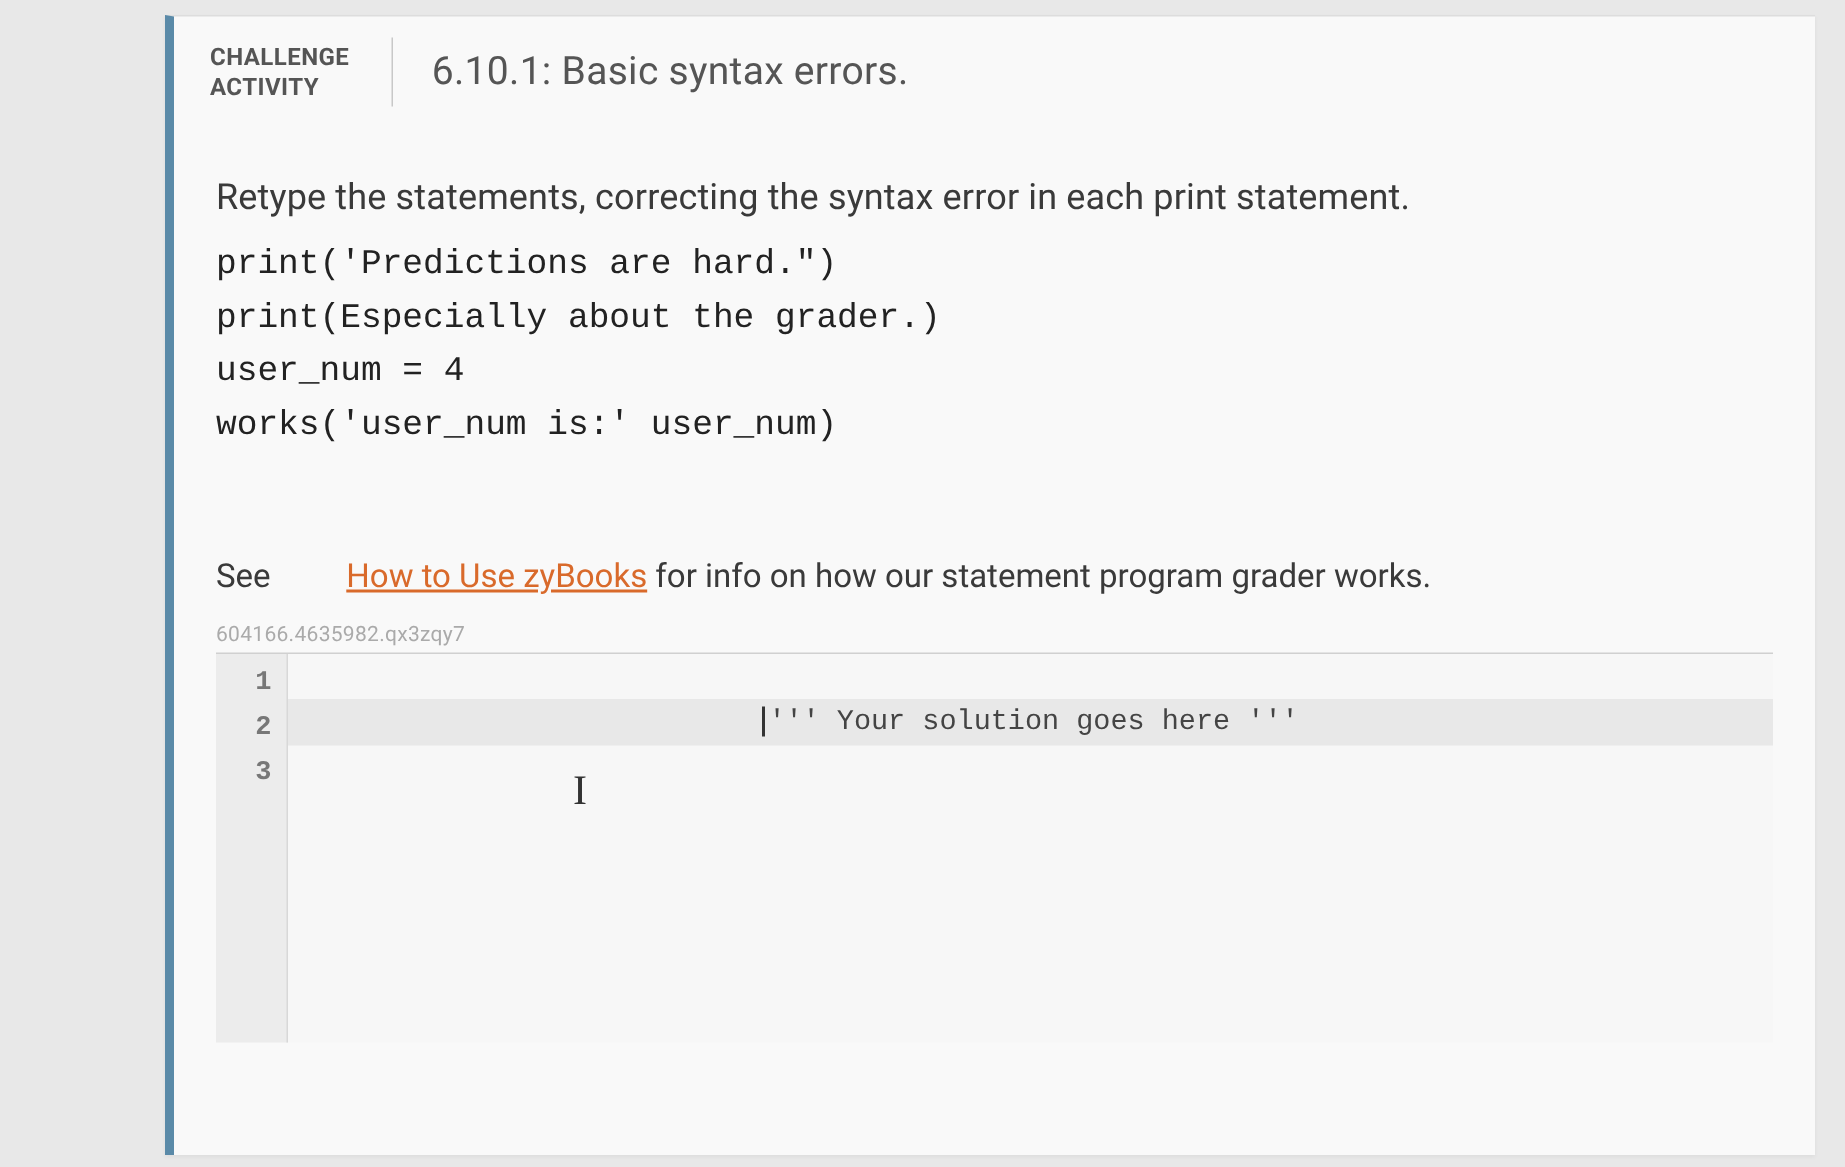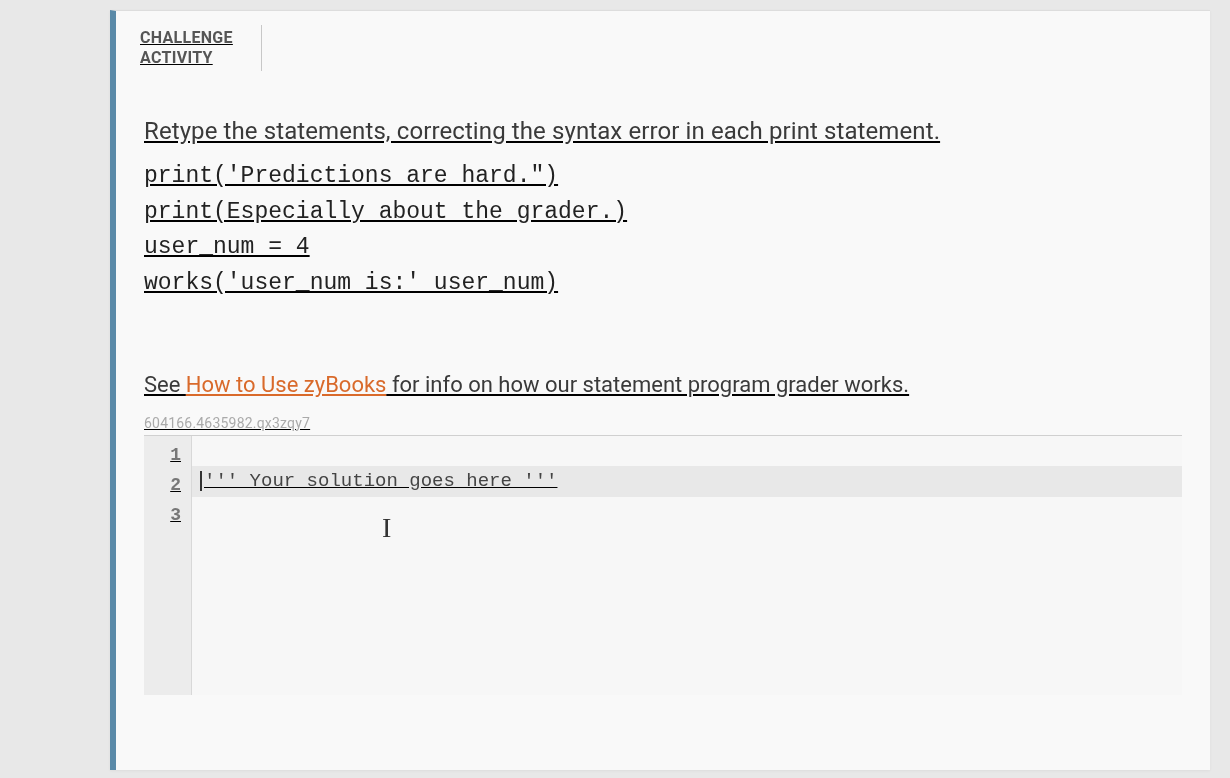--- a/index.html
+++ b/index.html
@@ -14,21 +14,20 @@
     padding: 10px 20px 0 110px;
   }
   .card {
     background: #f9f9f9;
     border-left: 6px solid #5a8aa8;
     box-shadow: 0 1px 3px rgba(0,0,0,0.05);
     padding: 0;
     min-height: 760px;
     position: relative;
     border-top: 1px solid #ddd;
-    text-decoration: underline;
   }
   .header-row {
     display: flex;
     align-items: center;
     padding: 14px 20px 18px 24px;
   }
   .badge {
     font-size: 16px;
     font-weight: 700;
     color: #555;
@@ -68,20 +67,21 @@
   }
   .hint {
     font-size: 22px;
     color: #3a3a3a;
     margin-bottom: 18px;
   }
   .hint a, .link {
     color: #d96a2b;
     text-decoration: underline;
     cursor: pointer;
+    margin-left: 45px;
   }
   .watermark {
     font-size: 14px;
     color: #aaa;
     margin-bottom: 4px;
     letter-spacing: 0.2px;
   }
   .editor {
     display: flex;
     border-top: 1px solid #d0d0d0;
@@ -110,20 +110,21 @@
     font-family: "Courier New", Courier, monospace;
     font-size: 19px;
     color: #444;
     position: relative;
   }
   .editor-line {
     padding: 2px 8px;
     line-height: 1.45;
     min-height: 26px;
     white-space: pre;
+    text-align: center;
   }
   .editor-line.current {
     background: #e8e8e8;
   }
   .cursor-bar {
     display: inline-block;
     width: 2px;
     height: 20px;
     background: #333;
     vertical-align: middle;
@@ -144,20 +145,21 @@
 
 <div class="page">
   <div class="card">
 
     <div class="header-row">
       <div class="badge">
         <div>CHALLENGE</div>
         <div>ACTIVITY</div>
       </div>
       <div class="divider"></div>
+      <div class="title">6.10.1: Basic syntax errors.</div>
     </div>
 
     <div class="body">
 
       <div class="instruction">Retype the statements, correcting the syntax error in each print statement.</div>
 
       <div class="code-block"><span>print('Predictions are hard.")</span>
 <span>print(Especially about the grader.)</span>
 <span>user_num = 4</span>
 <span>works('user_num is:' user_num)</span></div>

